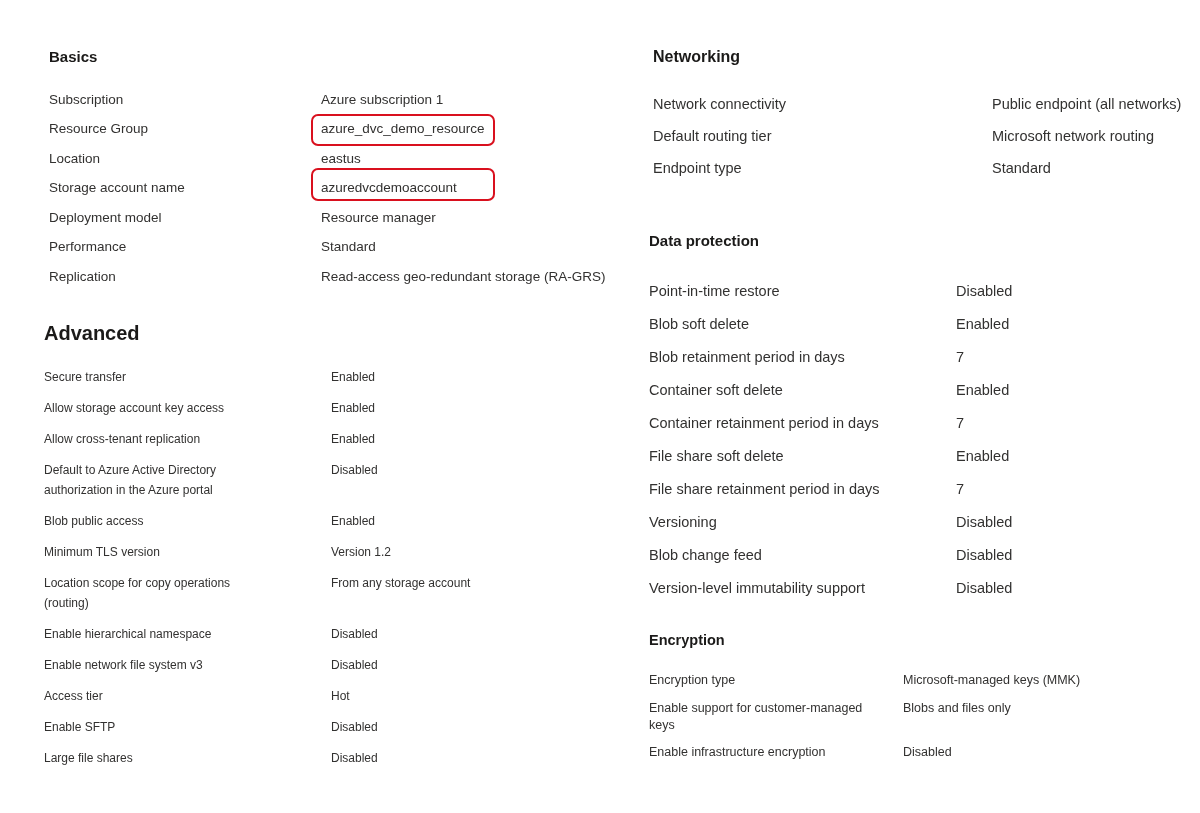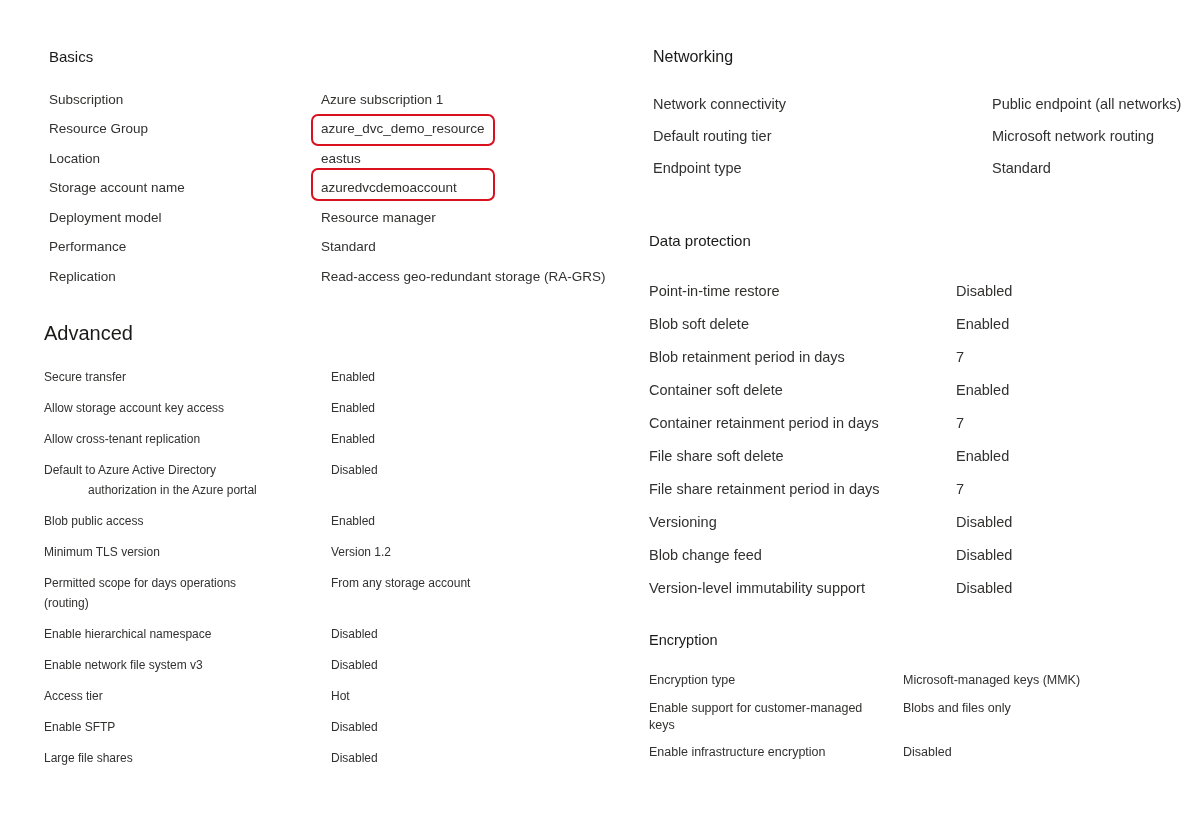--- a/index.html
+++ b/index.html
@@ -1,19 +1,19 @@
 <!DOCTYPE html>
 <html><head>
 <meta charset="utf-8">
 <style>
   html, body { margin:0; padding:0; background:#ffffff; }
   body { width:1200px; height:813px; position:relative; overflow:hidden;
          font-family:"Liberation Sans", "DejaVu Sans", sans-serif; color:#323130; }
   .section { position:absolute; }
-  .heading { position:absolute; font-weight:normal; color:#1b1a19; white-space:nowrap; }
+  .heading { position:absolute; font-weight:bold; color:#1b1a19; white-space:nowrap; }
   .row { position:absolute; left:0; white-space:nowrap; }
   .label { position:absolute; left:0; line-height:20px; }
   .value { position:absolute; line-height:20px; }
   .hl { position:absolute; border:2px solid #d9101e; border-radius:7px; box-sizing:border-box; }
 
   
   #basics { left:49px; top:48px; }
   #basics .heading { font-size:15px; top:0; left:0; }
   #basics .label, #basics .value { font-size:13.5px; }
   #basics .value { left:272px; }
@@ -91,33 +91,33 @@
   <div class="row" style="top:76px;">
     <span class="label">Allow storage account key access</span>
     <span class="value">Enabled</span>
   </div>
   <div class="row" style="top:107px;">
     <span class="label">Allow cross-tenant replication</span>
     <span class="value">Enabled</span>
   </div>
   <div class="row" style="top:138px;">
     <span class="label">Default to Azure Active Directory</span>
-    <span class="label" style="top:20px;margin-left:44px;">authorization in the Azure portal</span>
+    <span class="label" style="top:20px;">authorization in the Azure portal</span>
     <span class="value">Disabled</span>
   </div>
   <div class="row" style="top:189px;">
     <span class="label">Blob public access</span>
     <span class="value">Enabled</span>
   </div>
   <div class="row" style="top:220px;">
     <span class="label">Minimum TLS version</span>
     <span class="value">Version 1.2</span>
   </div>
   <div class="row" style="top:251px;">
-    <span class="label">Permitted scope for days operations</span>
+    <span class="label">Location scope for copy operations</span>
     <span class="label" style="top:20px;">(routing)</span>
     <span class="value">From any storage account</span>
   </div>
   <div class="row" style="top:302px;">
     <span class="label">Enable hierarchical namespace</span>
     <span class="value">Disabled</span>
   </div>
   <div class="row" style="top:333px;">
     <span class="label">Enable network file system v3</span>
     <span class="value">Disabled</span>

